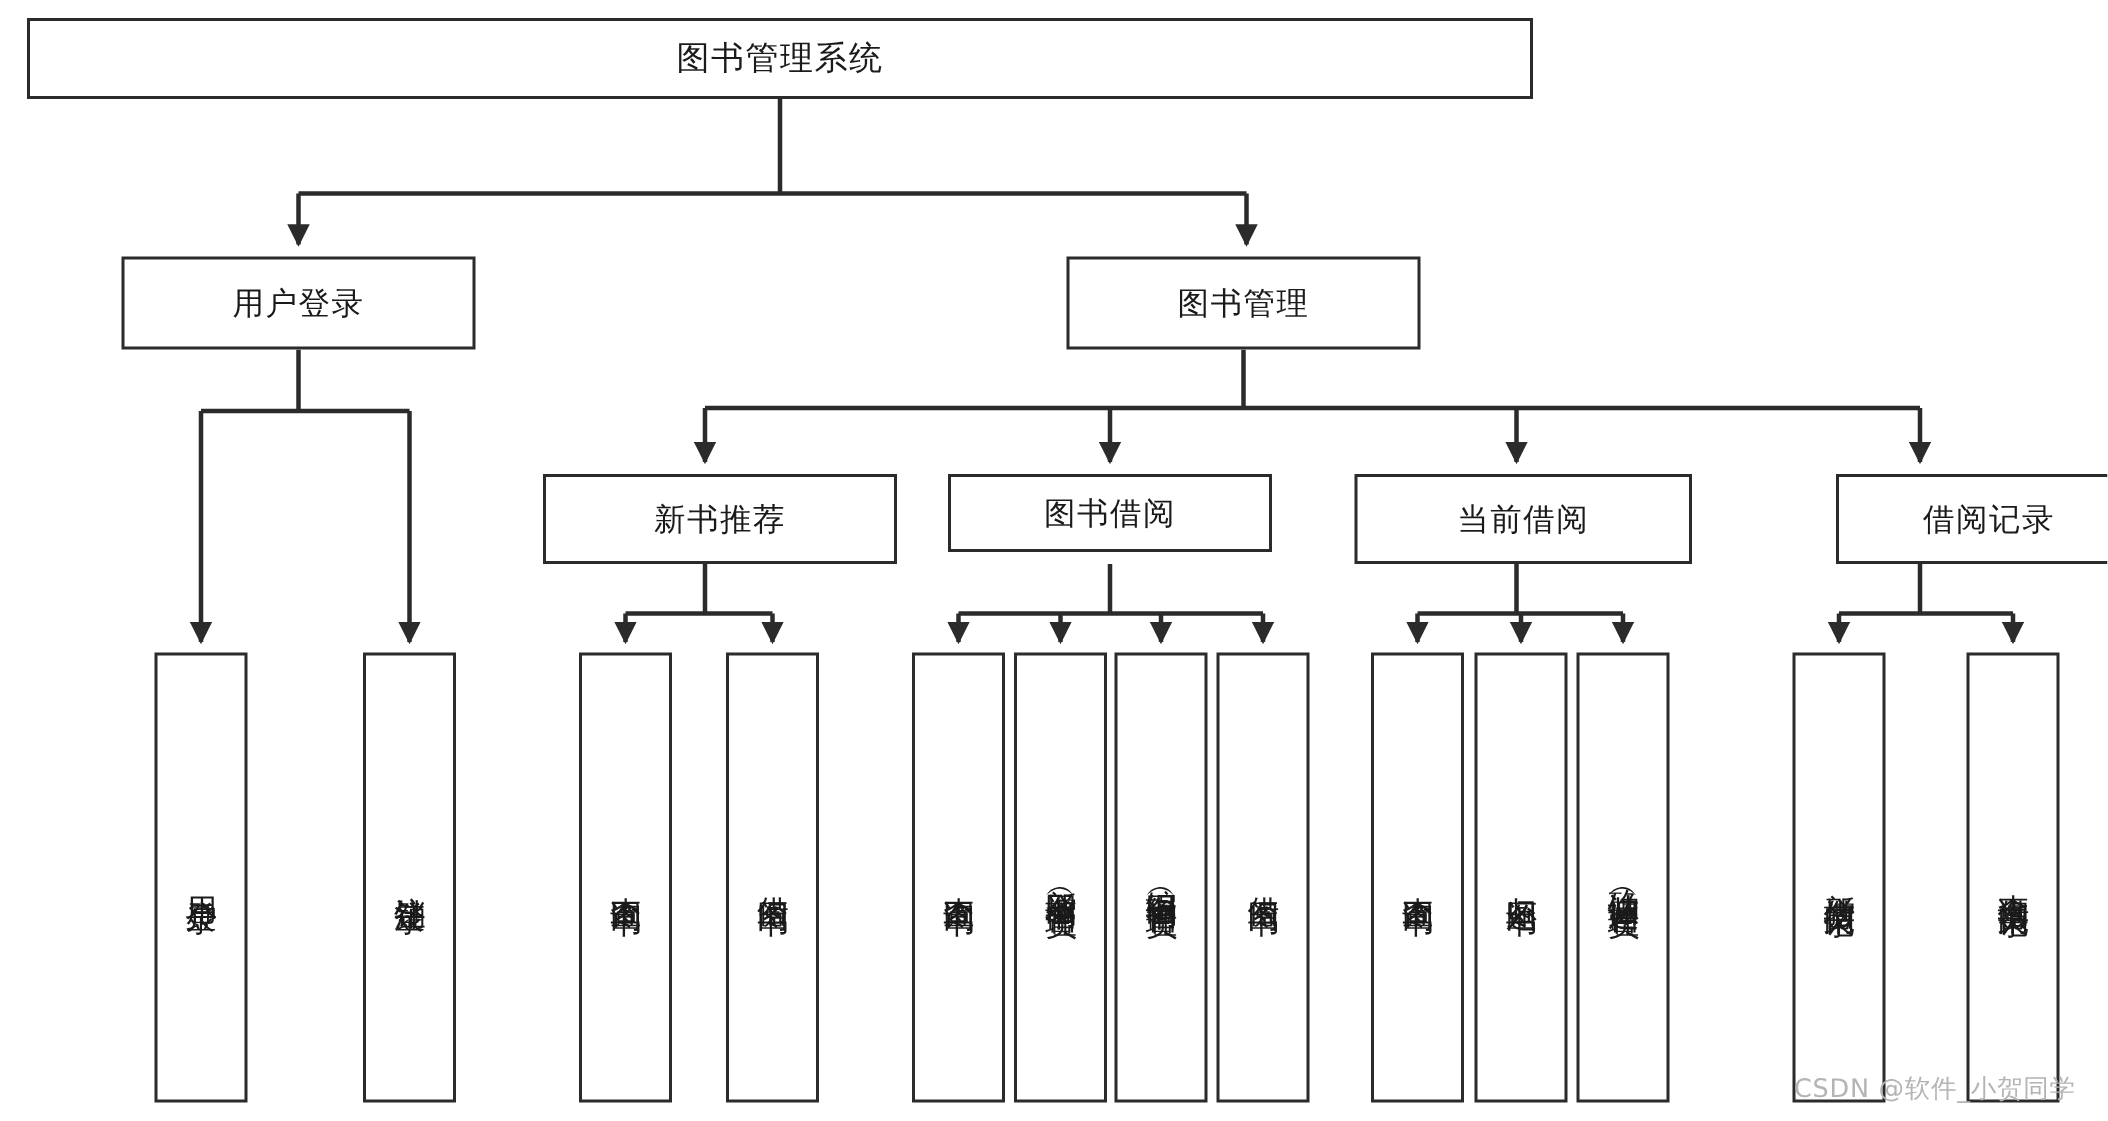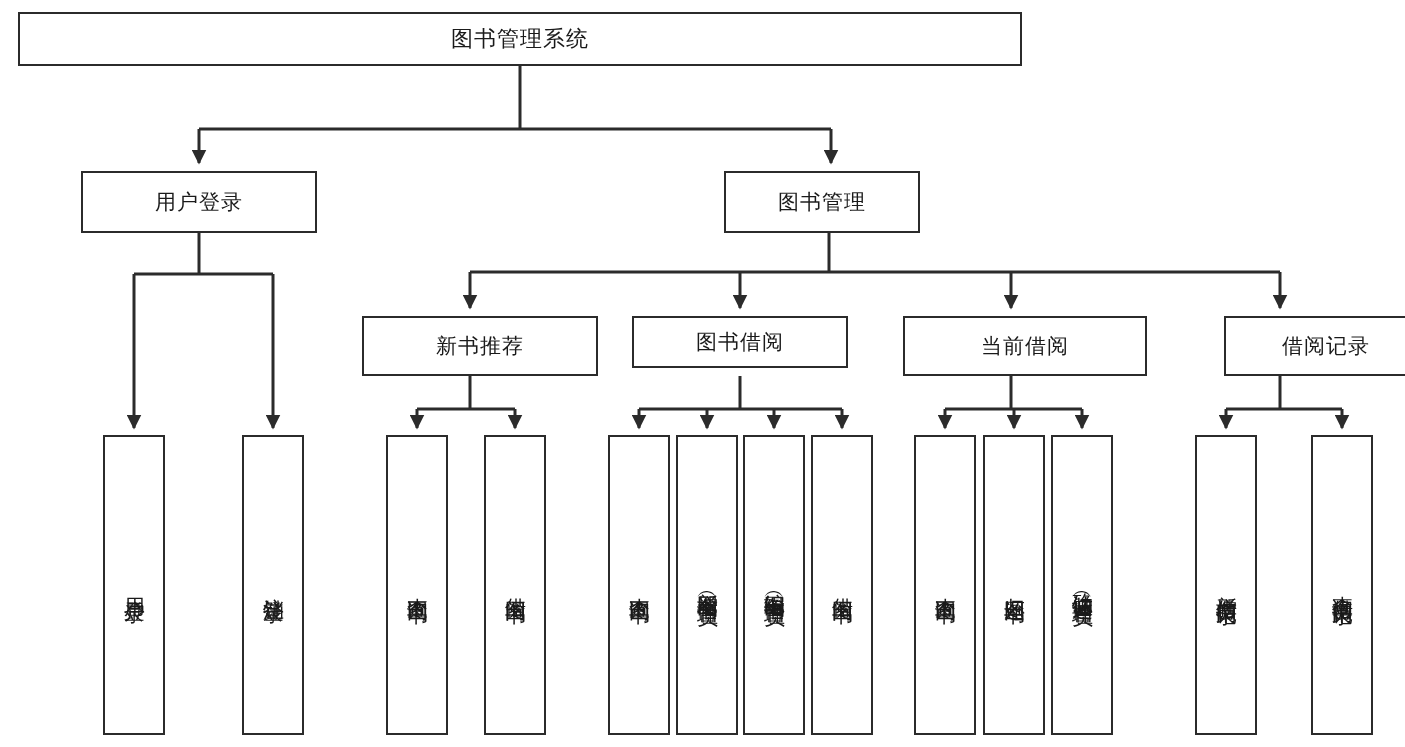--- a/index.html
+++ b/index.html
@@ -118,30 +118,30 @@
     </g>
   </svg>
 
   <div id="nodes">
       <div class="node horizontal root" style="left: 18px; top: 12px; width: 1004px; height: 54px;">
         <span>图书管理系统</span>
       </div>
       <div class="node horizontal " style="left: 81px; top: 171px; width: 236px; height: 62px;">
         <span>用户登录</span>
       </div>
-      <div class="node horizontal " style="left: 711px; top: 171px; width: 196px; height: 62px; margin-left: 13px;">
+      <div class="node horizontal " style="left: 711px; top: 171px; width: 236px; height: 62px;">
         <span>图书管理</span>
       </div>
       <div class="node horizontal " style="left: 362px; top: 316px; width: 236px; height: 60px;">
         <span>新书推荐</span>
       </div>
       <div class="node horizontal " style="left: 632px; top: 316px; width: 216px; height: 52px;">
         <span>图书借阅</span>
       </div>
-      <div class="node horizontal " style="left: 903px; top: 316px; width: 244px; height: 60px;">
+      <div class="node horizontal " style="left: 903px; top: 316px; width: 225px; height: 60px;">
         <span>当前借阅</span>
       </div>
       <div class="node horizontal " style="left: 1224px; top: 316px; width: 204px; height: 60px;">
         <span>借阅记录</span>
       </div>
       <div class="node vertical " style="left: 103px; top: 435px; width: 62px; height: 300px;">
         <span class="vtext">用户登录</span>
       </div>
       <div class="node vertical " style="left: 242px; top: 435px; width: 62px; height: 300px;">
         <span class="vtext">注销登录</span>
@@ -174,14 +174,15 @@
         <span class="vtext">确认归还（管理员）</span>
       </div>
       <div class="node vertical " style="left: 1195px; top: 435px; width: 62px; height: 300px;">
         <span class="vtext">新增借阅记录</span>
       </div>
       <div class="node vertical " style="left: 1311px; top: 435px; width: 62px; height: 300px;">
         <span class="vtext">查询借阅记录</span>
       </div>
     </div>
 
+  <div class="watermark" style="left: 1196px; top: 714px;">CSDN @软件_小贺同学</div>
 
 </div>
 
 </body></html>

